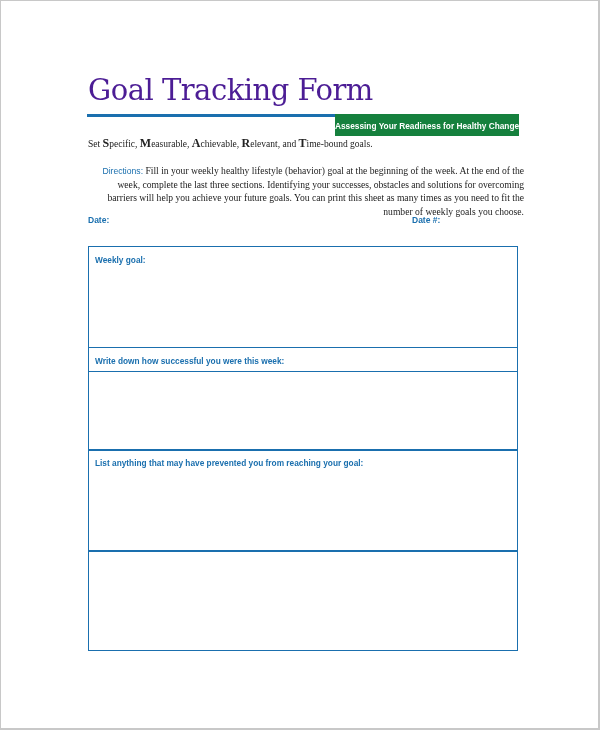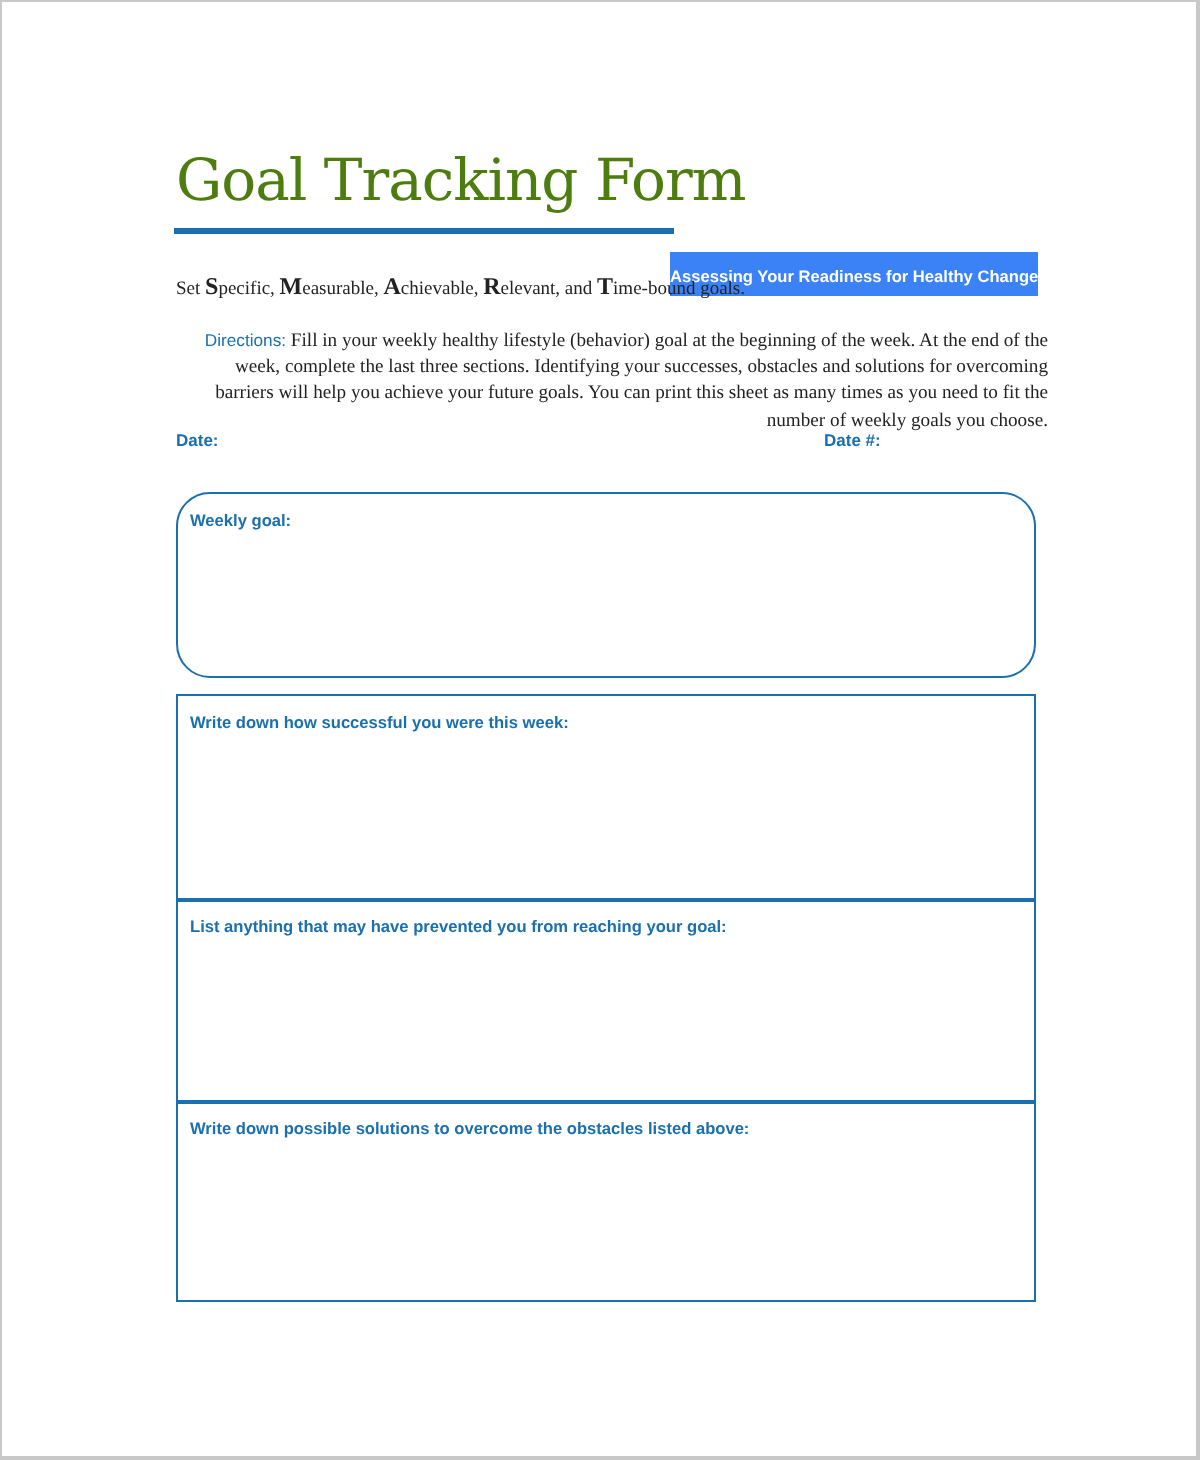--- a/index.html
+++ b/index.html
@@ -27,38 +27,38 @@
     }
     .title {
       position: absolute;
       left: 87px;
       top: 75px;
       margin: 0;
       font-family: "DejaVu Serif", "Liberation Serif", serif;
       font-weight: normal;
       font-size: 29px;
       letter-spacing: -0.5px;
-      color: #4d7c0f;
+      color: #4c1d95;
       line-height: 1;
     }
     .rule {
       position: absolute;
       left: 86px;
       top: 113px;
       width: 250px;
       height: 3px;
       background: #1a6fae;
     }
     .banner {
       position: absolute;
       left: 334px;
-      top: 125px;
+      top: 113px;
       width: 184px;
       height: 22px;
-      background: #3b82f6;
+      background: #15803d;
       color: #ffffff;
       font-family: "Liberation Sans", sans-serif;
       font-weight: bold;
       font-size: 8.3px;
       line-height: 24px;
       text-align: center;
       white-space: nowrap;
     }
     .smart {
       position: absolute;
@@ -125,21 +125,21 @@
       top: 22px;
       bottom: 4px;
       border: none;
       outline: none;
       background: transparent;
       resize: none;
       font-family: "Liberation Sans", sans-serif;
       font-size: 9px;
       color: #222;
     }
-    #box-0 { top: 245px; height: 93px; border-radius: 17px; }
+    #box-0 { top: 245px; height: 126px; }
     #box-1 { top: 346px; height: 104px; }
     #box-2 { top: 448px; height: 103px; }
     #box-3 { top: 549px; height: 101px; }
   </style>
 </head>
 <body>
 
 <div class="page">
 
   <h1 class="title">Goal Tracking Form</h1>
@@ -163,17 +163,16 @@
     <span class="prompt">List anything that may have prevented you from reaching your goal:</span>
     <textarea class="answer" style=""></textarea>
   </div>
 
   <div class="form-box" id="box-1">
     <span class="prompt">Write down how successful you were this week:</span>
     <textarea class="answer" style=""></textarea>
   </div>
 
   <div class="form-box" id="box-3">
-    <span class="prompt">Write down possible solutions to overcome the obstacles listed above:</span>
     <textarea class="answer" style=""></textarea>
   </div>
 
 </div>
 
 </body></html>

